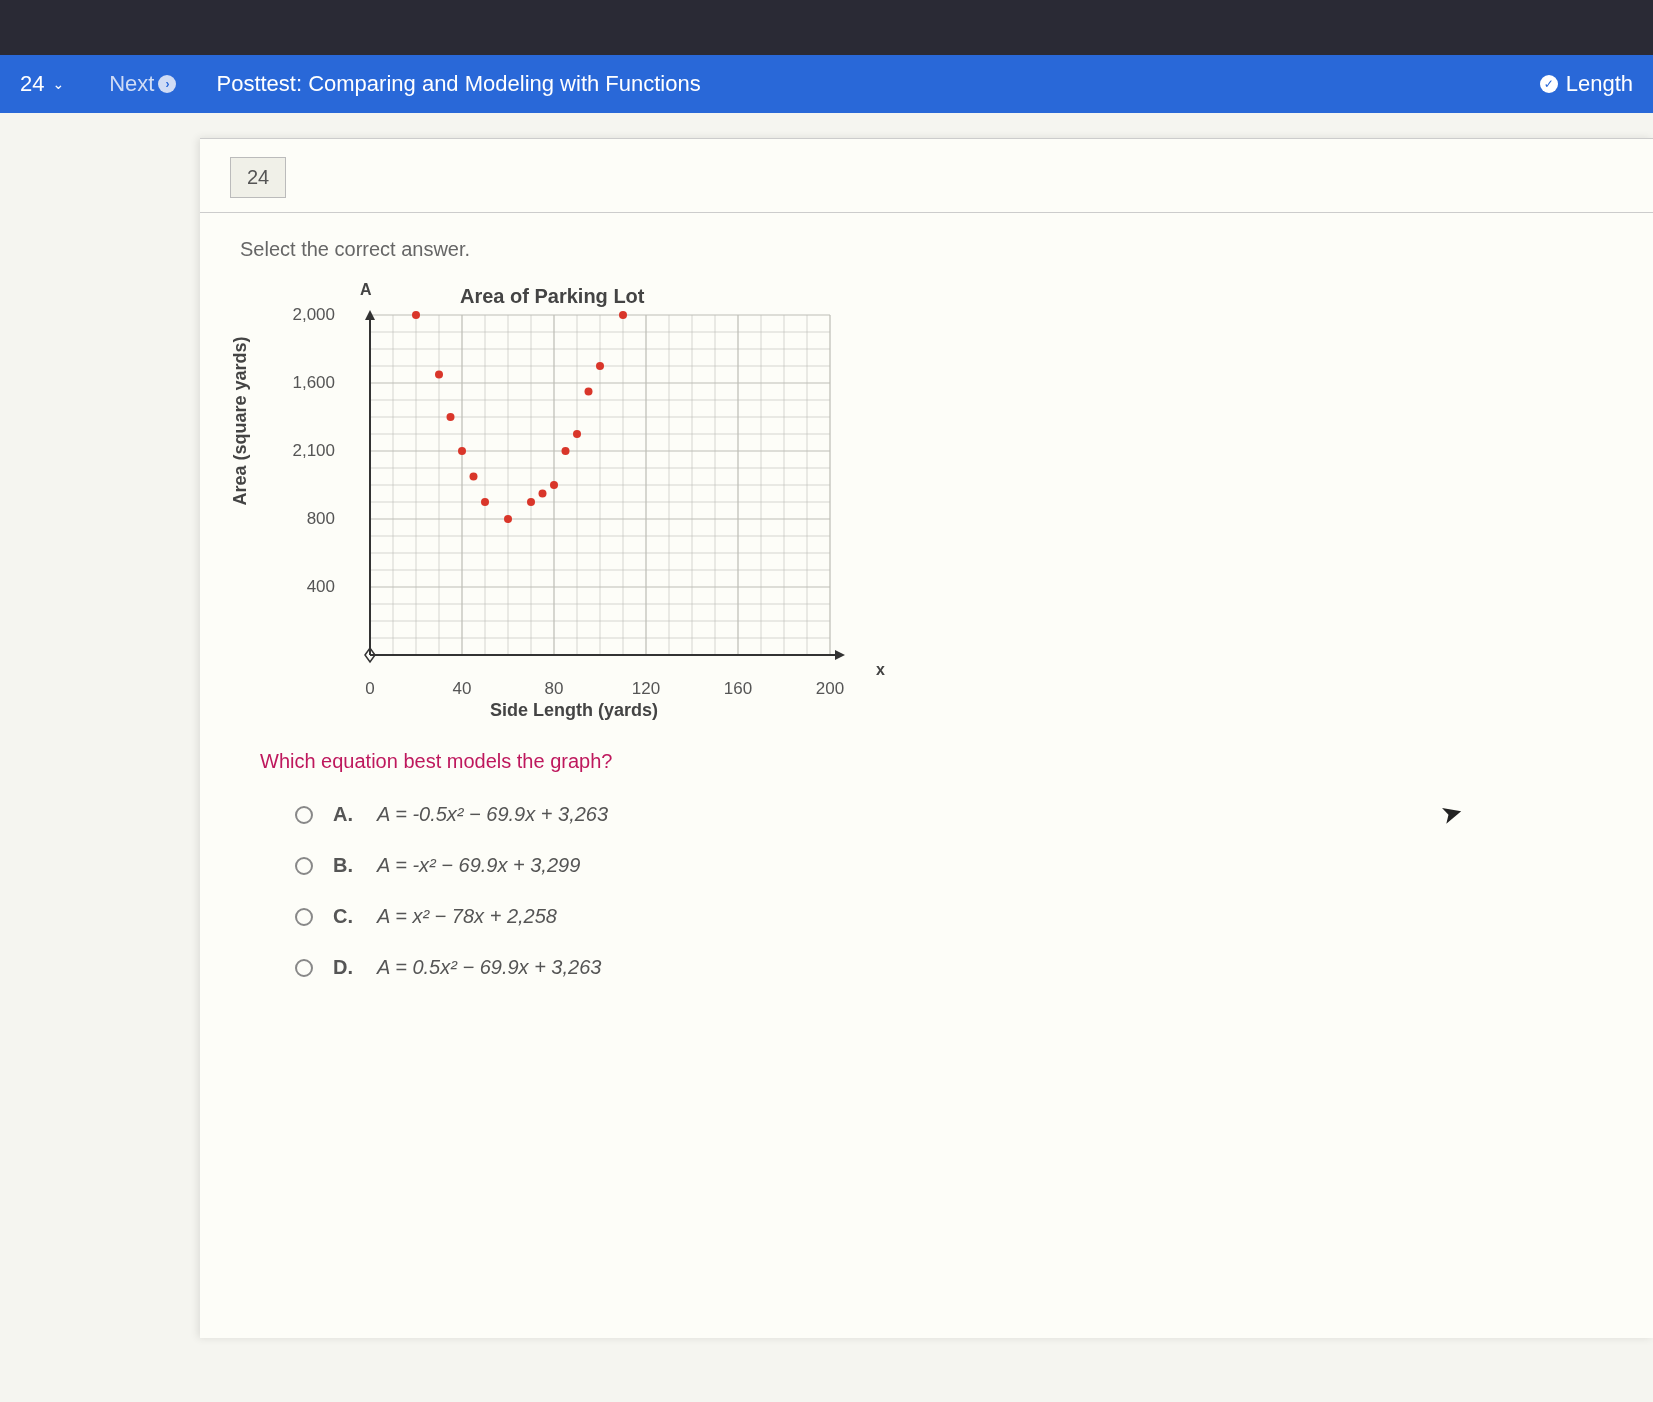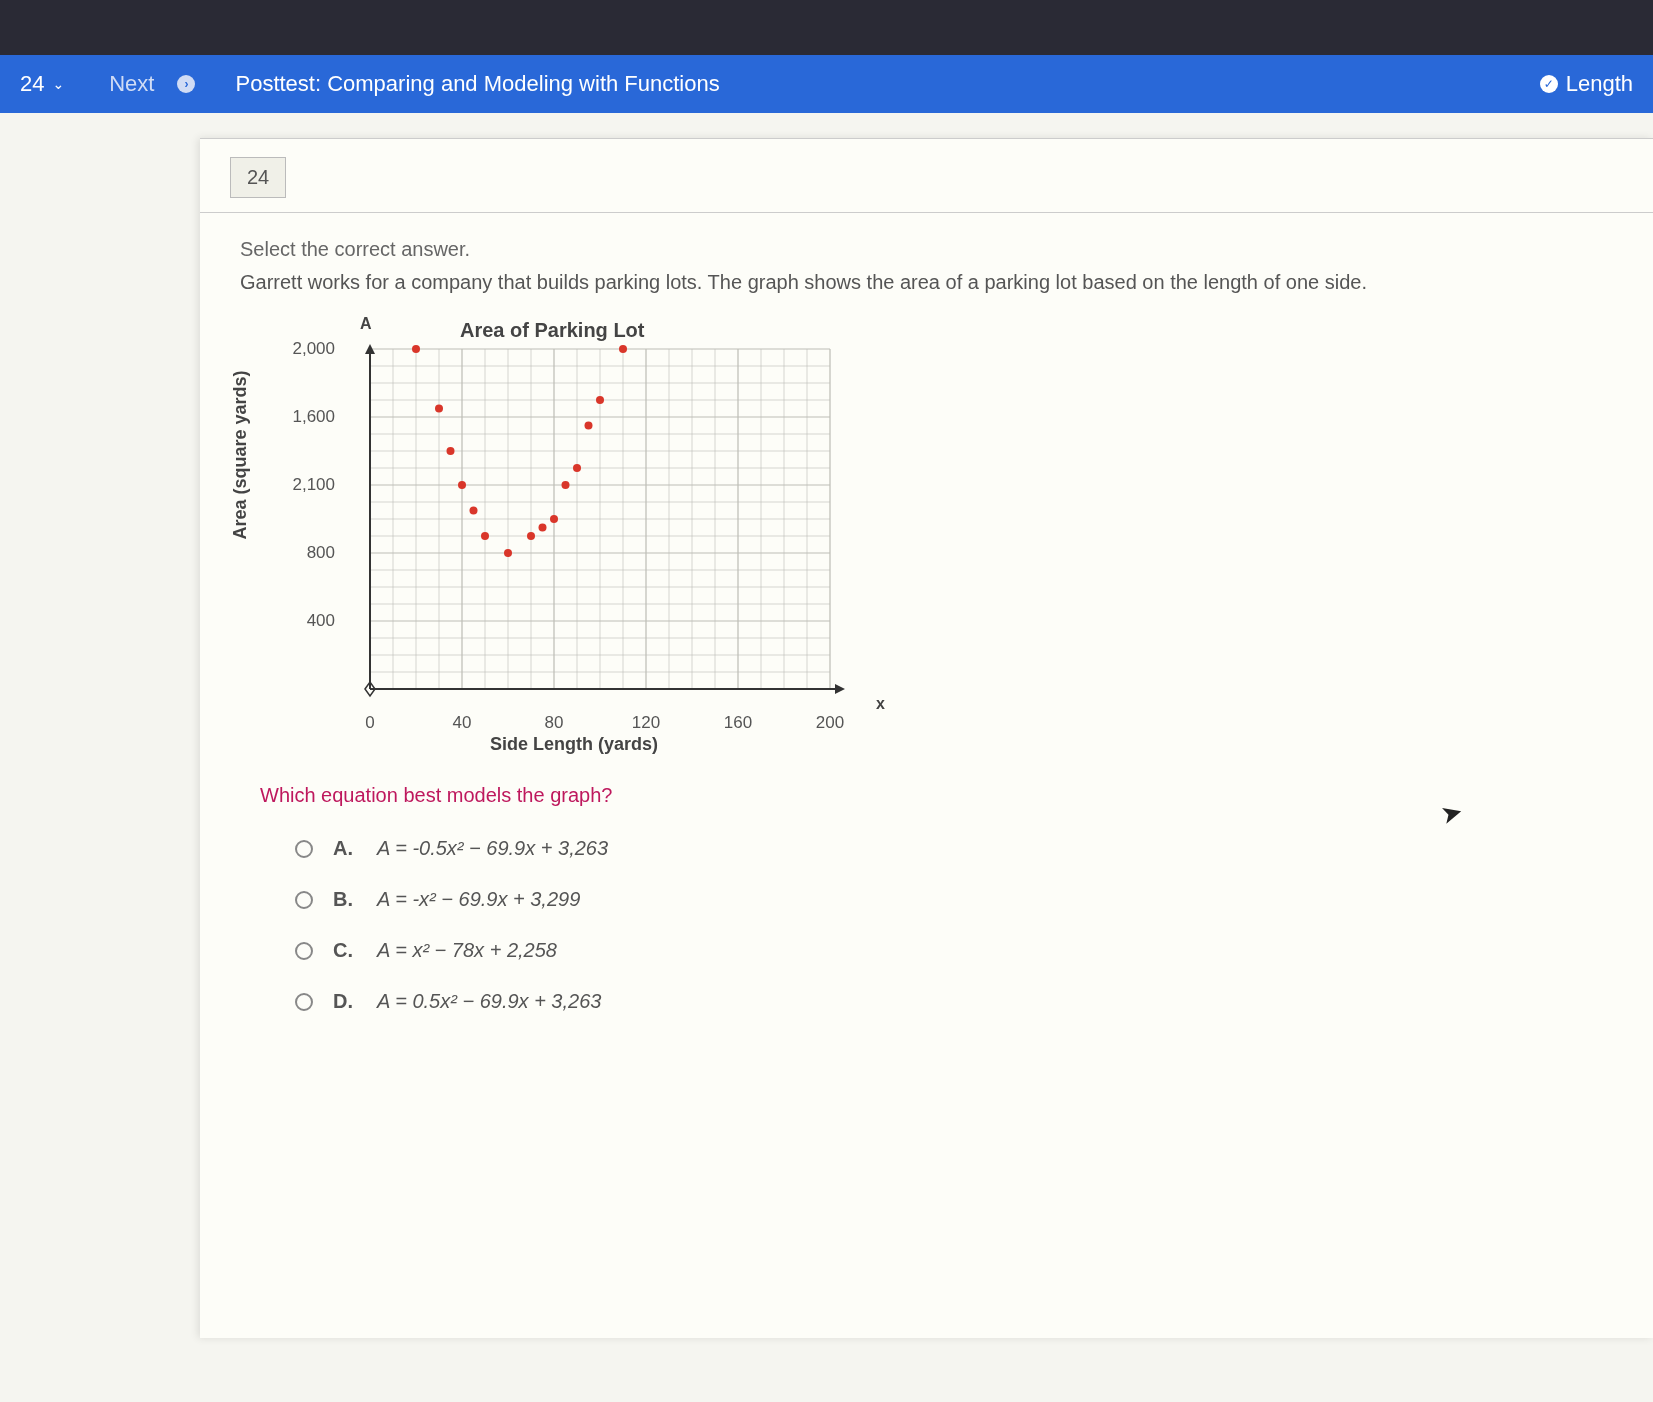--- a/index.html
+++ b/index.html
@@ -26,21 +26,21 @@
     .q-num {
       padding: 0 20px;
       display: flex;
       align-items: center;
       gap: 8px;
     }
     .chev { font-size: 14px; }
     .next-btn {
       display: flex;
       align-items: center;
-      gap: 23px;
+      gap: 4px;
       padding: 0 25px;
       color: #d0dcf5;
       cursor: pointer;
     }
     .next-icon {
       width: 18px; height: 18px;
       border-radius: 50%;
       background: #d0dcf5;
       color: #2968d8;
       font-size: 12px;
@@ -74,21 +74,21 @@
       display: inline-block;
       background: #f0f0e8;
       border: 1px solid #bbb;
       padding: 8px 16px;
       font-size: 20px;
       color: #555;
       margin: 18px 0 0 30px;
     }
     .divider { border-bottom: 1px solid #ccc; margin-top: 14px; }
     .content { padding: 25px 40px; color: #444; }
-    .instr { font-size: 20px; color: #666; margin-bottom: 10px; }
+    .instr { font-size: 20px; color: #666; margin-bottom: 24px; }
     .context { font-size: 20px; color: #555; margin-bottom: 25px; }
     .chart-wrap {
       position: relative;
       width: 620px;
       height: 430px;
       margin-left: 20px;
     }
     .chart-title {
       position: absolute;
       top: 0; left: 200px;
@@ -189,21 +189,20 @@
     <span>Length</span>
   </div>
 </div>
 
 <div class="paper">
   <div class="q-badge">24</div>
   <div class="divider"></div>
 
   <div class="content">
     <div class="instr">Select the correct answer.</div>
-    <div class="context">Garrett works for a company that builds parking lots. The graph shows the area of a parking lot based on the length of one side.</div>
 
     <div class="chart-wrap">
       <div class="a-label">A</div>
       <div class="chart-title">Area of Parking Lot</div>
       <div class="y-axis-label">Area (square yards)</div>
       <div class="x-axis-label">Side Length (yards)</div>
       <div class="x-arrow-label">x</div>
 
       <svg class="plot" width="530" height="380">
         <g id="grid">

